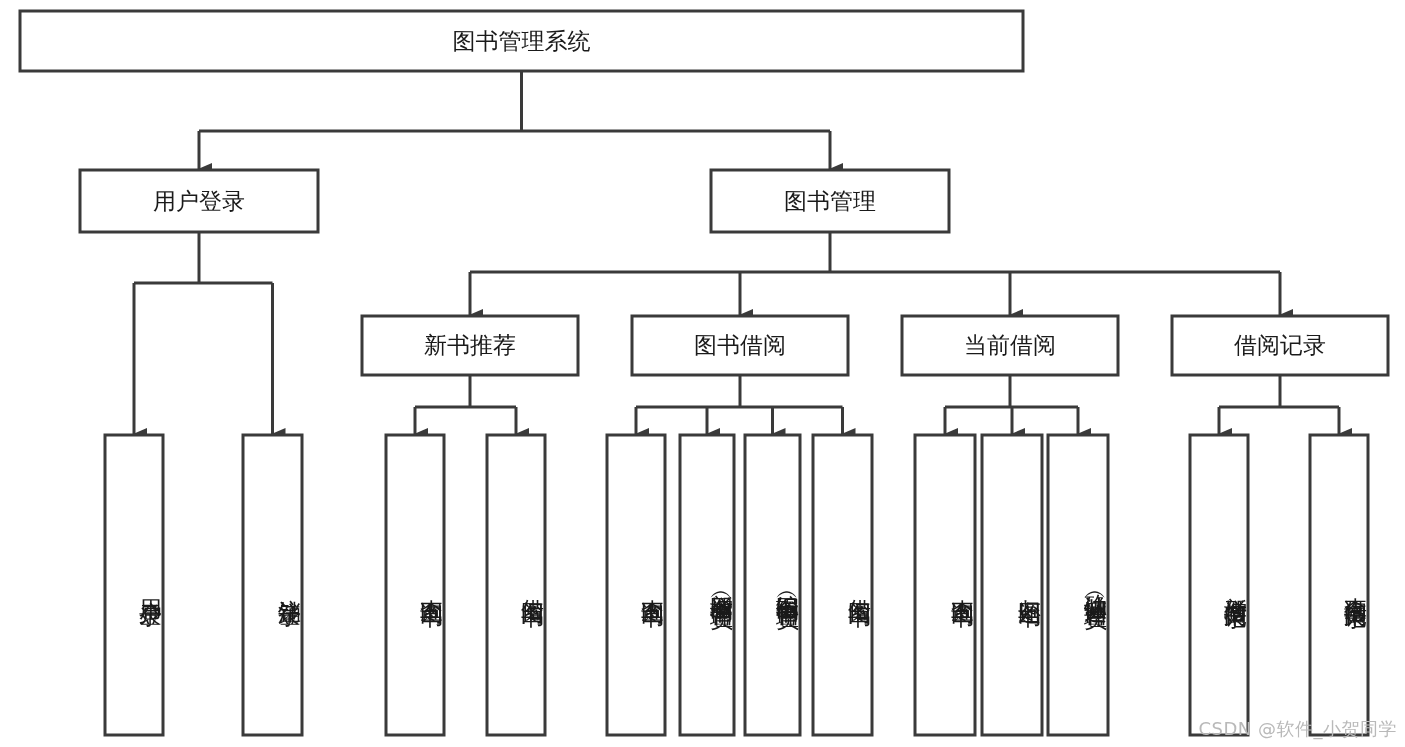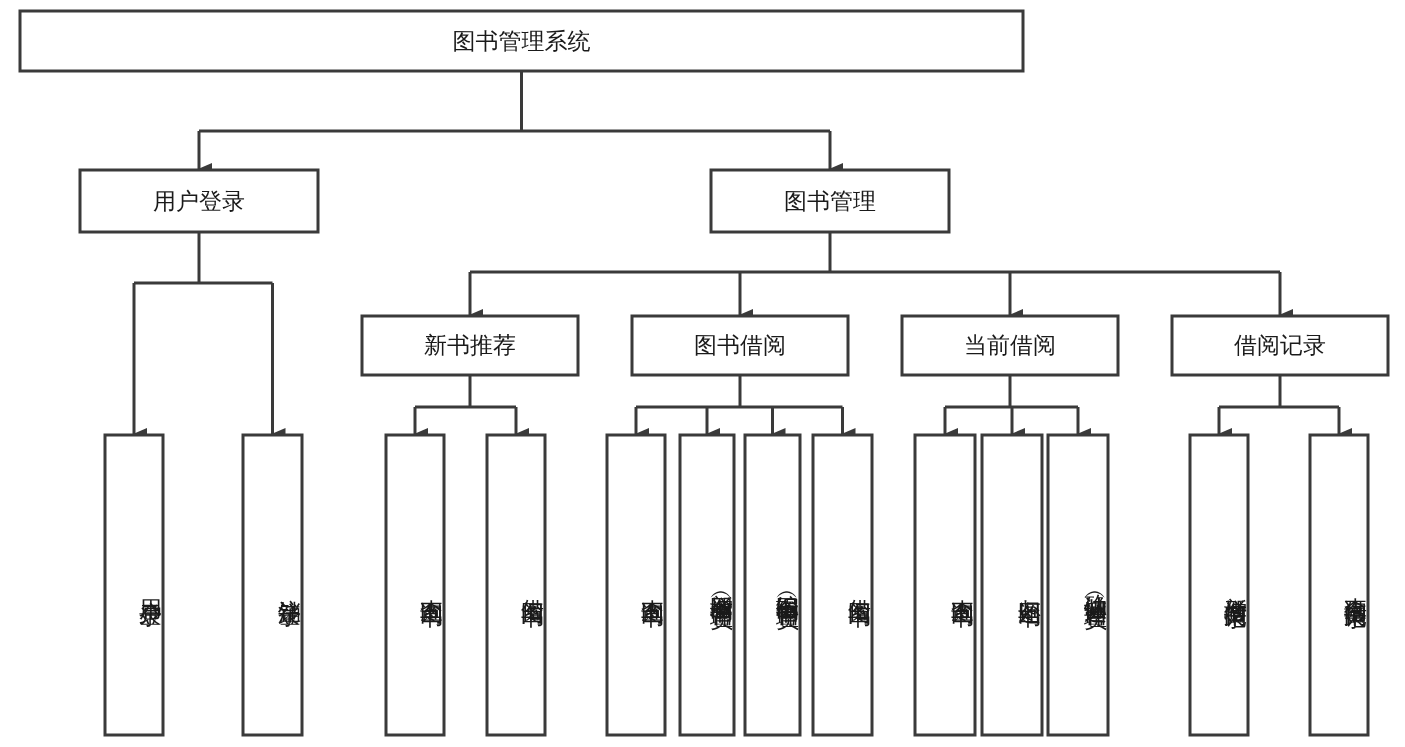--- a/index.html
+++ b/index.html
@@ -188,13 +188,14 @@
         <span>确认归还（管理员）</span>
       </div>
       <div class="leaf-text-wrap" style="left: 1190px; top: 441px; width: 58px; height: 288px;">
         <span>新增借阅记录</span>
       </div>
       <div class="leaf-text-wrap" style="left: 1310px; top: 441px; width: 58px; height: 288px;">
         <span>查询借阅记录</span>
       </div>
     </div>
 
+  <div class="watermark">CSDN @软件_小贺同学</div>
 </div>
 
 </body></html>

